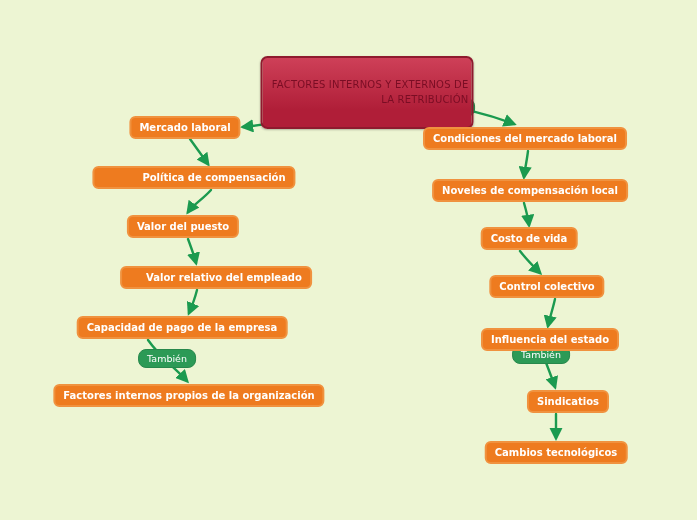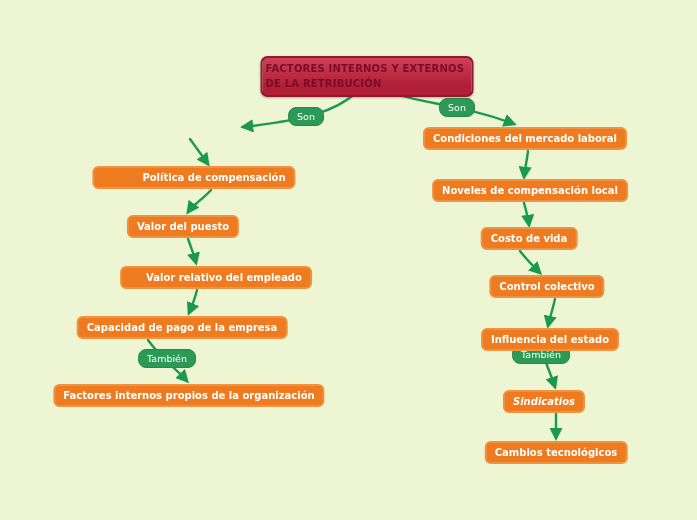--- a/index.html
+++ b/index.html
@@ -25,22 +25,22 @@
   .glabel{
     position:absolute; z-index:2; transform:translateX(-50%);
     background:var(--label-fill); border:1px solid var(--label-border);
     color:var(--label-text); font-size:9.5px; padding:3px 8px; border-radius:8px;
     white-space:nowrap;
   }
   .title-node{
     position:absolute; z-index:3; transform:translateX(-50%);
     background:linear-gradient(180deg,var(--title-fill-top),var(--title-fill-bottom) 75%);
     border:2px solid var(--title-border); color:var(--title-text);
-    font-size:10px; font-weight:bold; text-align:left; line-height:1.45;
-    width:203px; padding:4px 3px; border-radius:7px; letter-spacing:0.2px;
+    font-size:10px; font-weight:normal; text-align:right; line-height:1.45;
+    width:203px; padding:20px 3px; border-radius:7px; letter-spacing:0.2px;
     box-shadow:0 1px 2px rgba(0,0,0,0.25);
   }
 </style>
 </head>
 <body>
 
 <div class="canvas">
 
   <svg class="edges" width="697" height="520" viewBox="0 0 697 520">
     <defs>
@@ -63,27 +63,28 @@
     <path class="edge" marker-end="url(#ah)" d="M 556 414 L 556 438"></path>
   </svg>
 
   <div class="title-node" style="left:367px; top:56px;">FACTORES INTERNOS Y EXTERNOS DE LA RETRIBUCIÓN</div>
 
   <div class="glabel" style="left:306px; top:107px;">Son</div>
   <div class="glabel" style="left:457px; top:98px;">Son</div>
   <div class="glabel" style="left:167px; top:349px;">También</div>
   <div class="glabel" style="left:541px; top:345px;">También</div>
 
+  <div class="node" style="left:185px; top:116px;">Mercado laboral</div>
   <div class="node" style="left:194px; top:166px;padding-left:48px;">Política de compensación</div>
   <div class="node" style="left:183px; top:215px;">Valor del puesto</div>
   <div class="node" style="left:216px; top:266px;padding-left:24px;">Valor relativo del empleado</div>
   <div class="node" style="left:182px; top:316px;">Capacidad de pago de la empresa</div>
   <div class="node" style="left:189px; top:384px;">Factores internos propios de la organización</div>
 
   <div class="node" style="left:525px; top:127px;">Condiciones del mercado laboral</div>
   <div class="node" style="left:530px; top:179px;">Noveles de compensación local</div>
   <div class="node" style="left:529px; top:227px;">Costo de vida</div>
   <div class="node" style="left:547px; top:275px;">Control colectivo</div>
   <div class="node" style="left:550px; top:328px;">Influencia del estado</div>
-  <div class="node" style="left:544px; top:390px;font-style:italic;">Sindicatios</div>
+  <div class="node" style="left:568px; top:390px;">Sindicatios</div>
   <div class="node" style="left:556px; top:441px;">Cambios tecnológicos</div>
 
 </div>
 
 </body></html>

